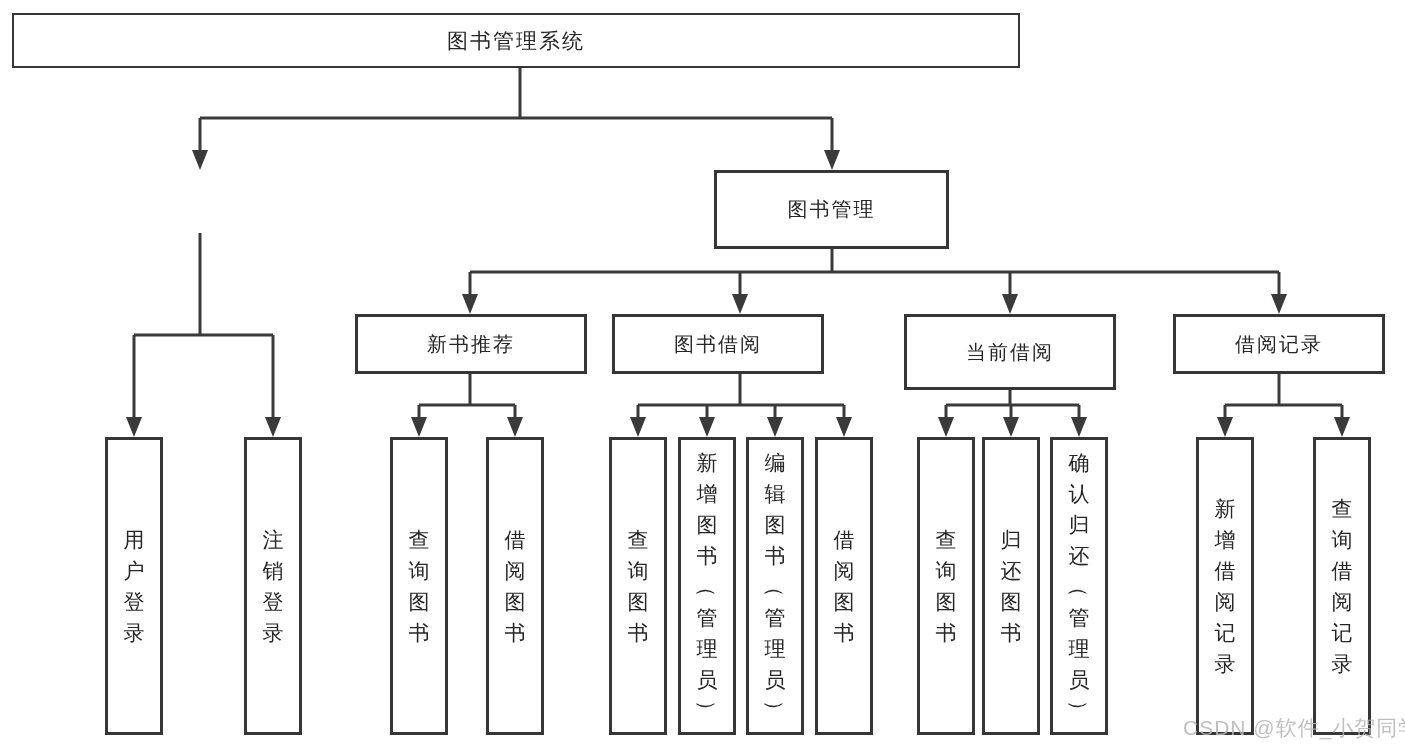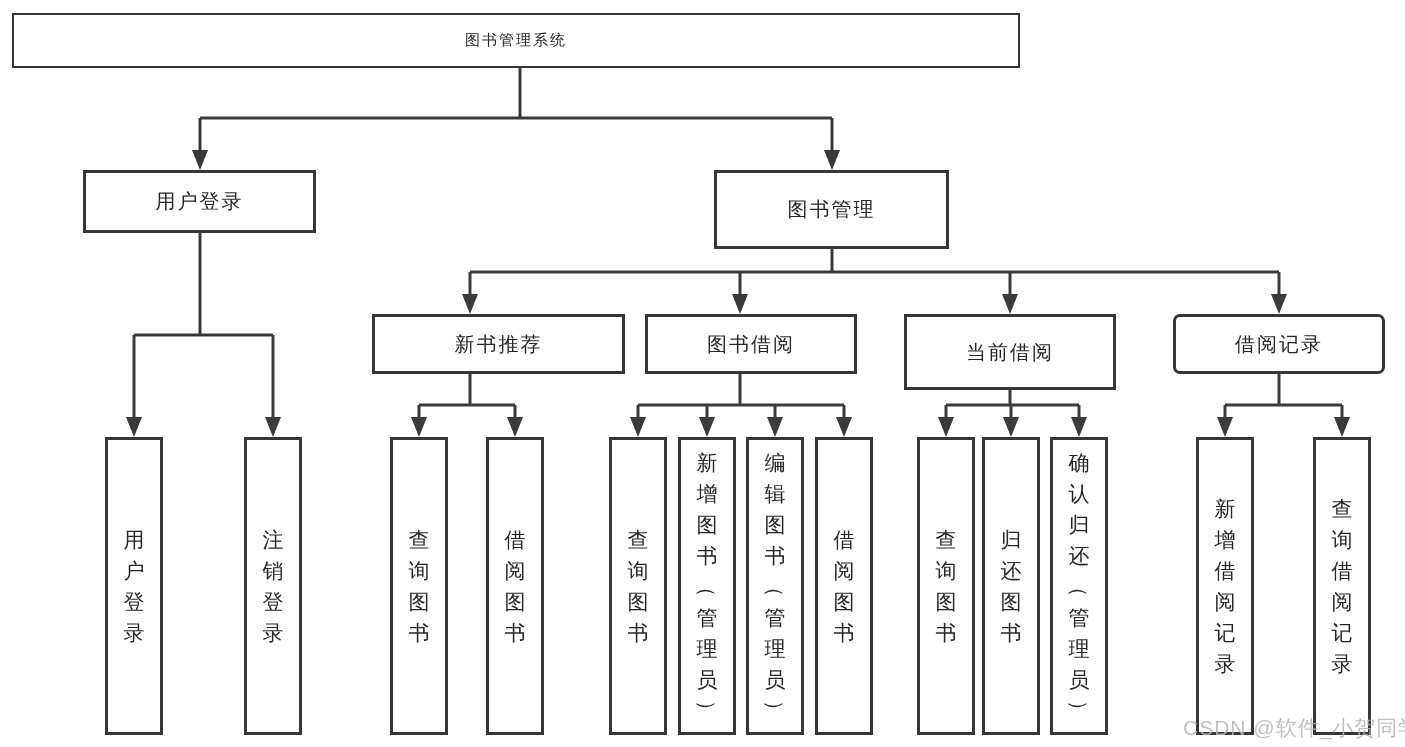--- a/index.html
+++ b/index.html
@@ -32,21 +32,21 @@
     justify-content:center;
     z-index:2;
   }
   .node.root{border-width:2px;}
   .hlabel{
     font-size:20px;
     color:var(--text);
     letter-spacing:2px;
     white-space:nowrap;
   }
-  .root .hlabel{font-size:15px;}
+  .root .hlabel{font-size:21px;}
   .vlabel{
     display:flex;
     flex-direction:column;
     align-items:center;
     justify-content:center;
     width:100%;
     height:100%;
   }
   .vchar{
     display:block;
@@ -137,37 +137,34 @@
       <polygon points="1071,417 1087,417 1079,437"></polygon>
       <polygon points="1217,417 1233,417 1225,437"></polygon>
       <polygon points="1334,417 1350,417 1342,437"></polygon>
     </g>
   </svg>
 
   <div class="node root" style="left:12px;top:13px;width:1008px;height:55px;">
     <span class="hlabel">图书管理系统</span>
   </div>
 
-  <div class="node" style="left:83px;top:170px;width:233px;height:63px;">
-    <span class="hlabel">用户登录</span>
-  </div>
   <div class="node" style="left:714px;top:170px;width:235px;height:79px;">
     <span class="hlabel">图书管理</span>
   </div>
 
-  <div class="node" style="left:372px;top:314px;width:253px;height:60px;">
+  <div class="node" style="left:355px;top:314px;width:232px;height:60px;">
     <span class="hlabel">新书推荐</span>
   </div>
-  <div class="node" style="left:645px;top:314px;width:212px;height:60px;">
+  <div class="node" style="left:612px;top:314px;width:212px;height:60px;">
     <span class="hlabel">图书借阅</span>
   </div>
   <div class="node" style="left:904px;top:314px;width:212px;height:76px;">
     <span class="hlabel">当前借阅</span>
   </div>
-  <div class="node" style="left:1173px;top:314px;width:212px;height:60px;border-radius:7px;">
+  <div class="node" style="left:1173px;top:314px;width:212px;height:60px;">
     <span class="hlabel">借阅记录</span>
   </div>
 
   <div class="node" style="left:105px;top:437px;width:58px;height:298px;">
     <div class="vlabel">
         <span class="vchar">用</span>
         <span class="vchar">户</span>
         <span class="vchar">登</span>
         <span class="vchar">录</span>
       </div>

